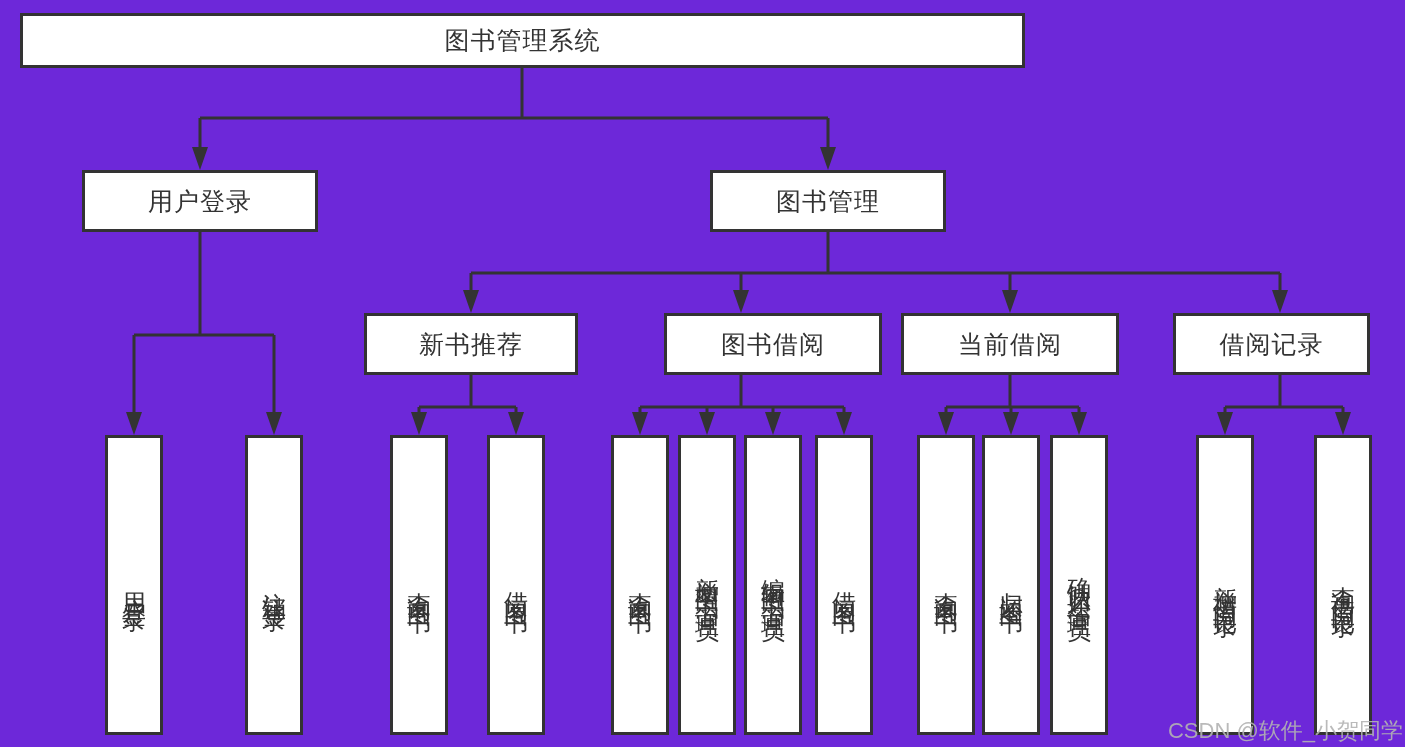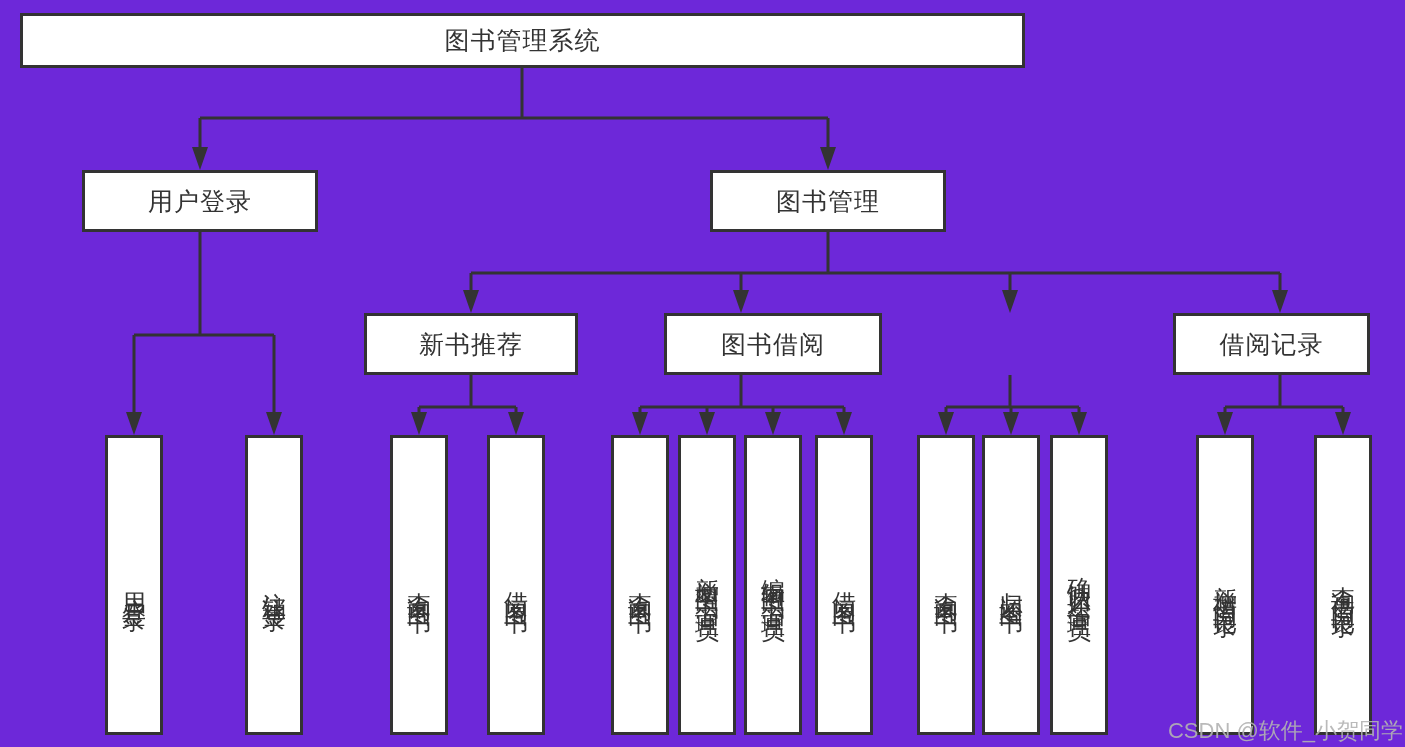--- a/index.html
+++ b/index.html
@@ -78,20 +78,23 @@
   <div class="box hbox" style="left:710px;top:170px;width:236px;height:62px;">
     <span>图书管理</span>
   </div>
 
   <div class="box hbox" style="left:364px;top:313px;width:214px;height:62px;text-align:right;">
     <span>新书推荐</span>
   </div>
   <div class="box hbox" style="left:632px;top:313px;width:218px;height:62px;margin-left:32px;">
     <span>图书借阅</span>
   </div>
+  <div class="box hbox" style="left:901px;top:313px;width:218px;height:62px;">
+    <span>当前借阅</span>
+  </div>
   <div class="box hbox" style="left:1173px;top:313px;width:197px;height:62px;">
     <span>借阅记录</span>
   </div>
 
   <div class="box vbox" style="left:105px;">
     <span class="vtext">用户登录</span>
   </div>
   <div class="box vbox" style="left:245px;">
     <span class="vtext">注销登录</span>
   </div>

